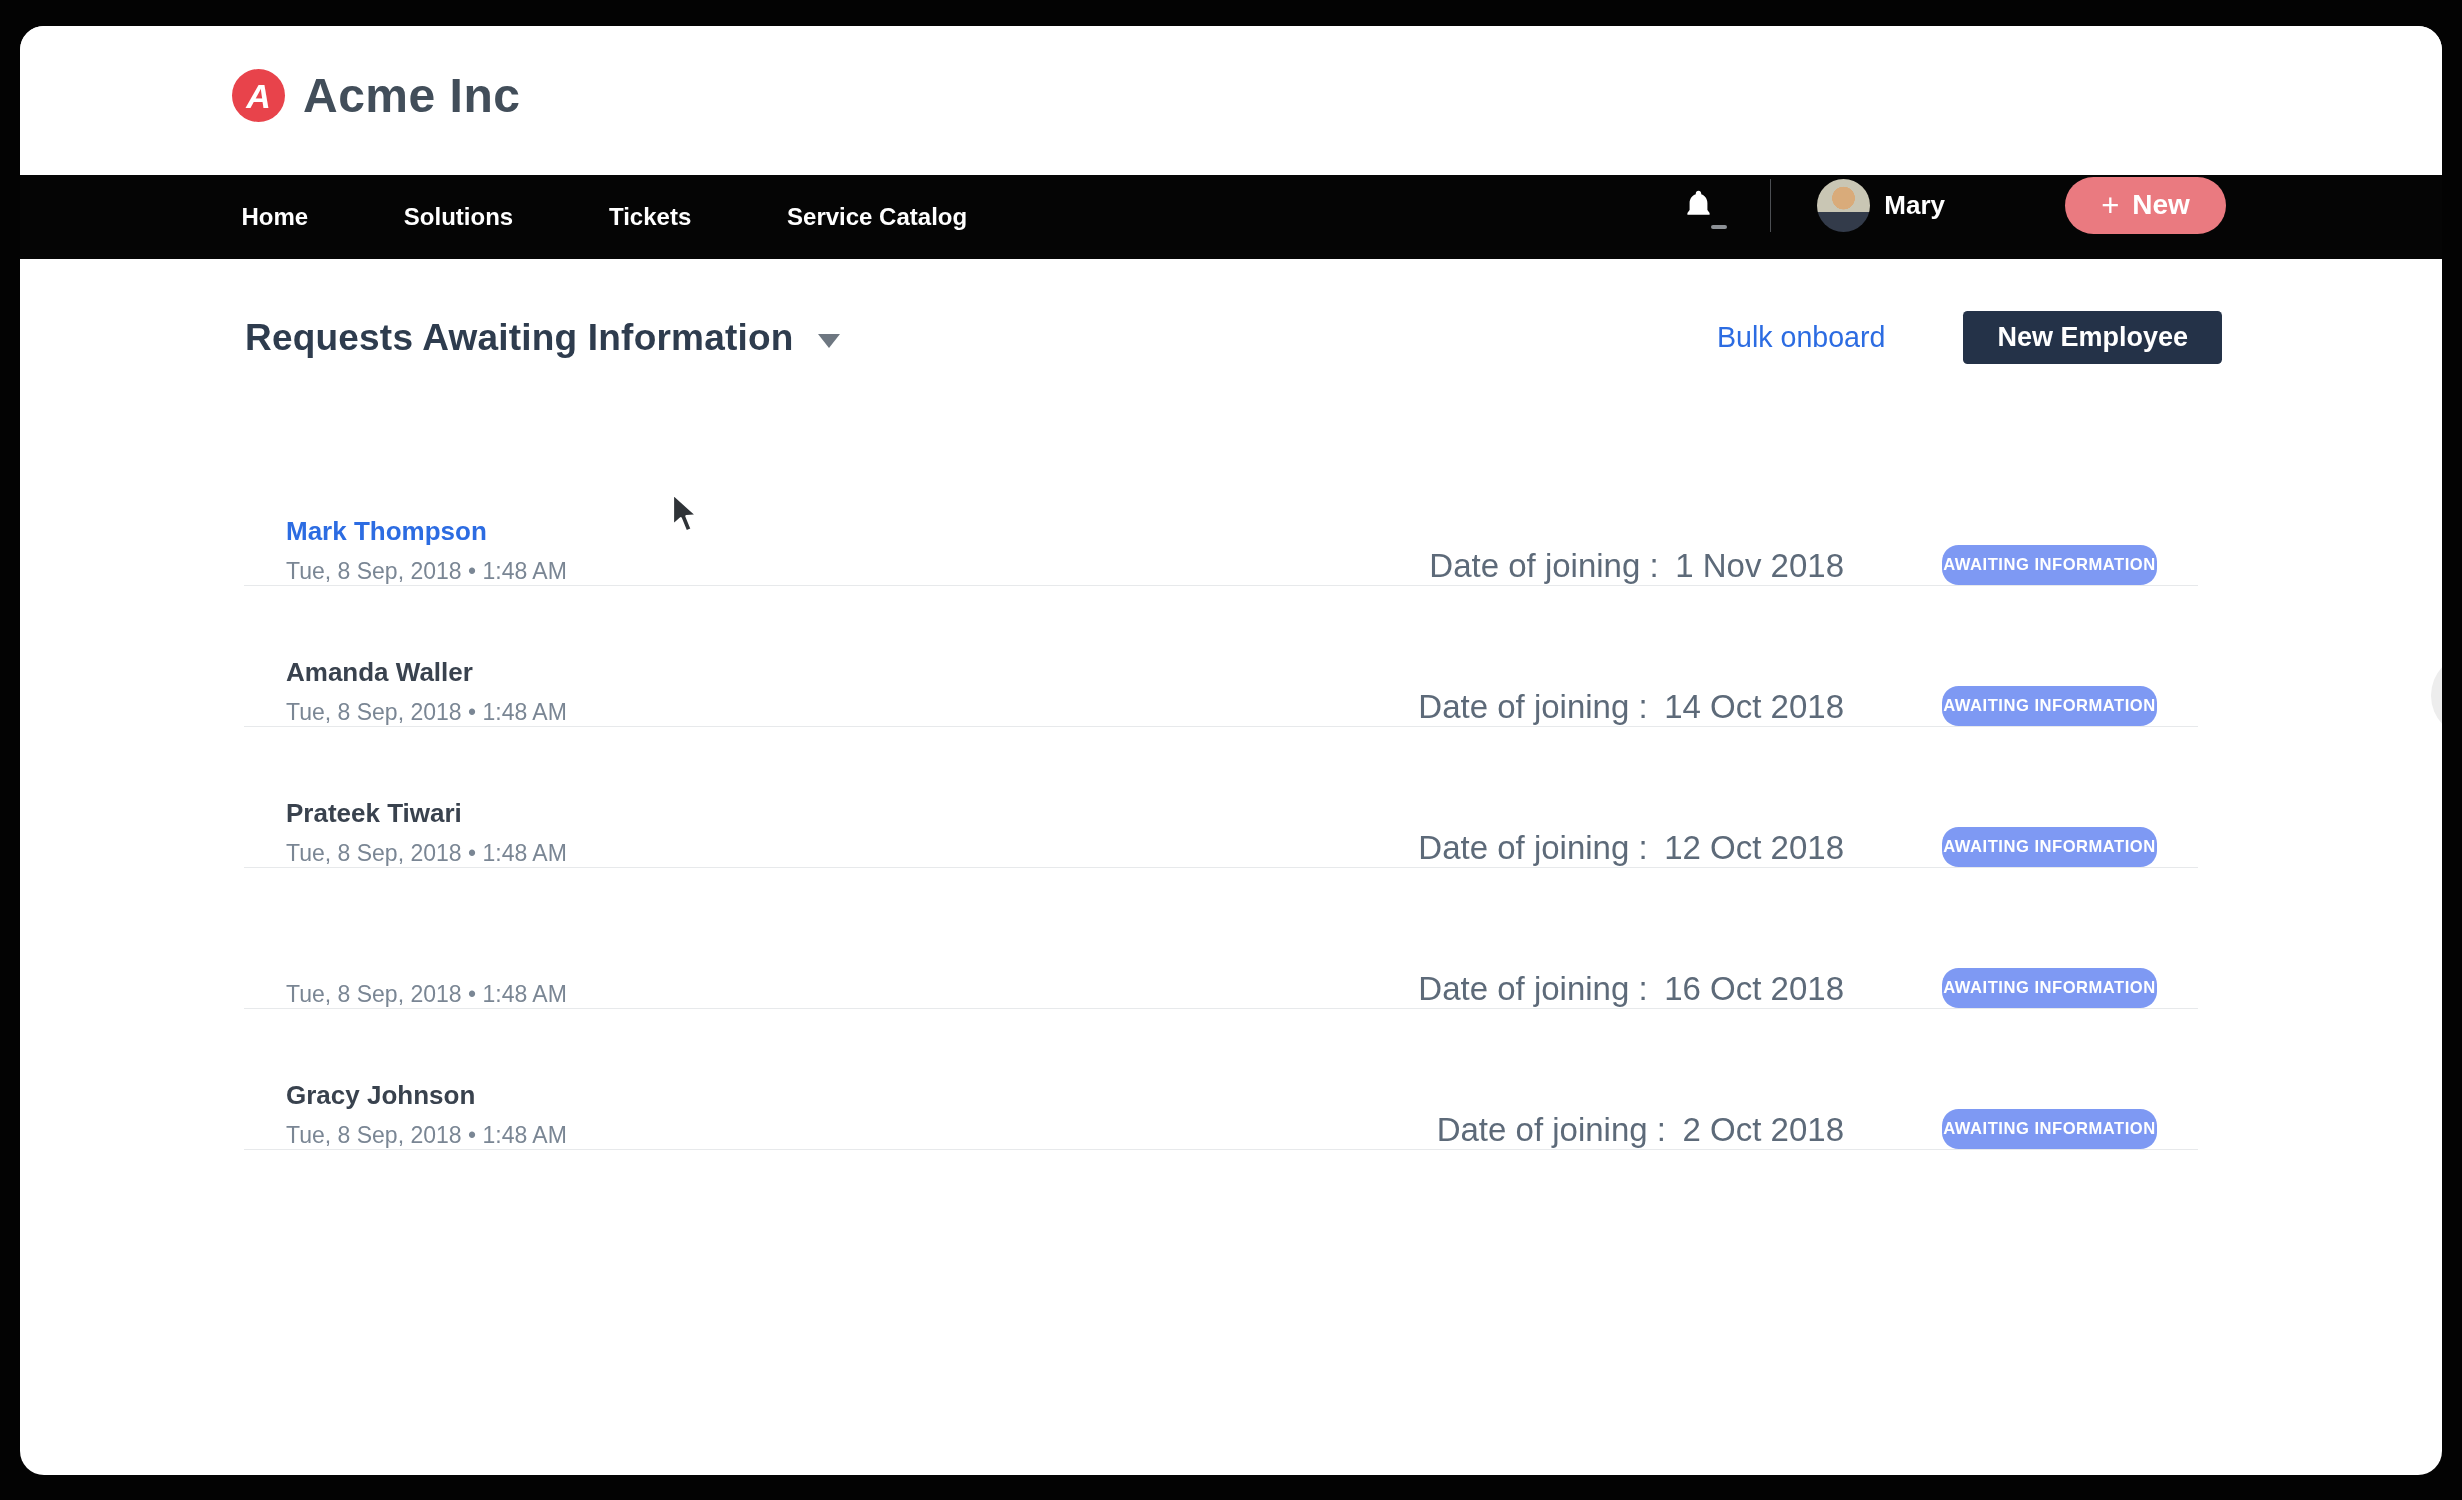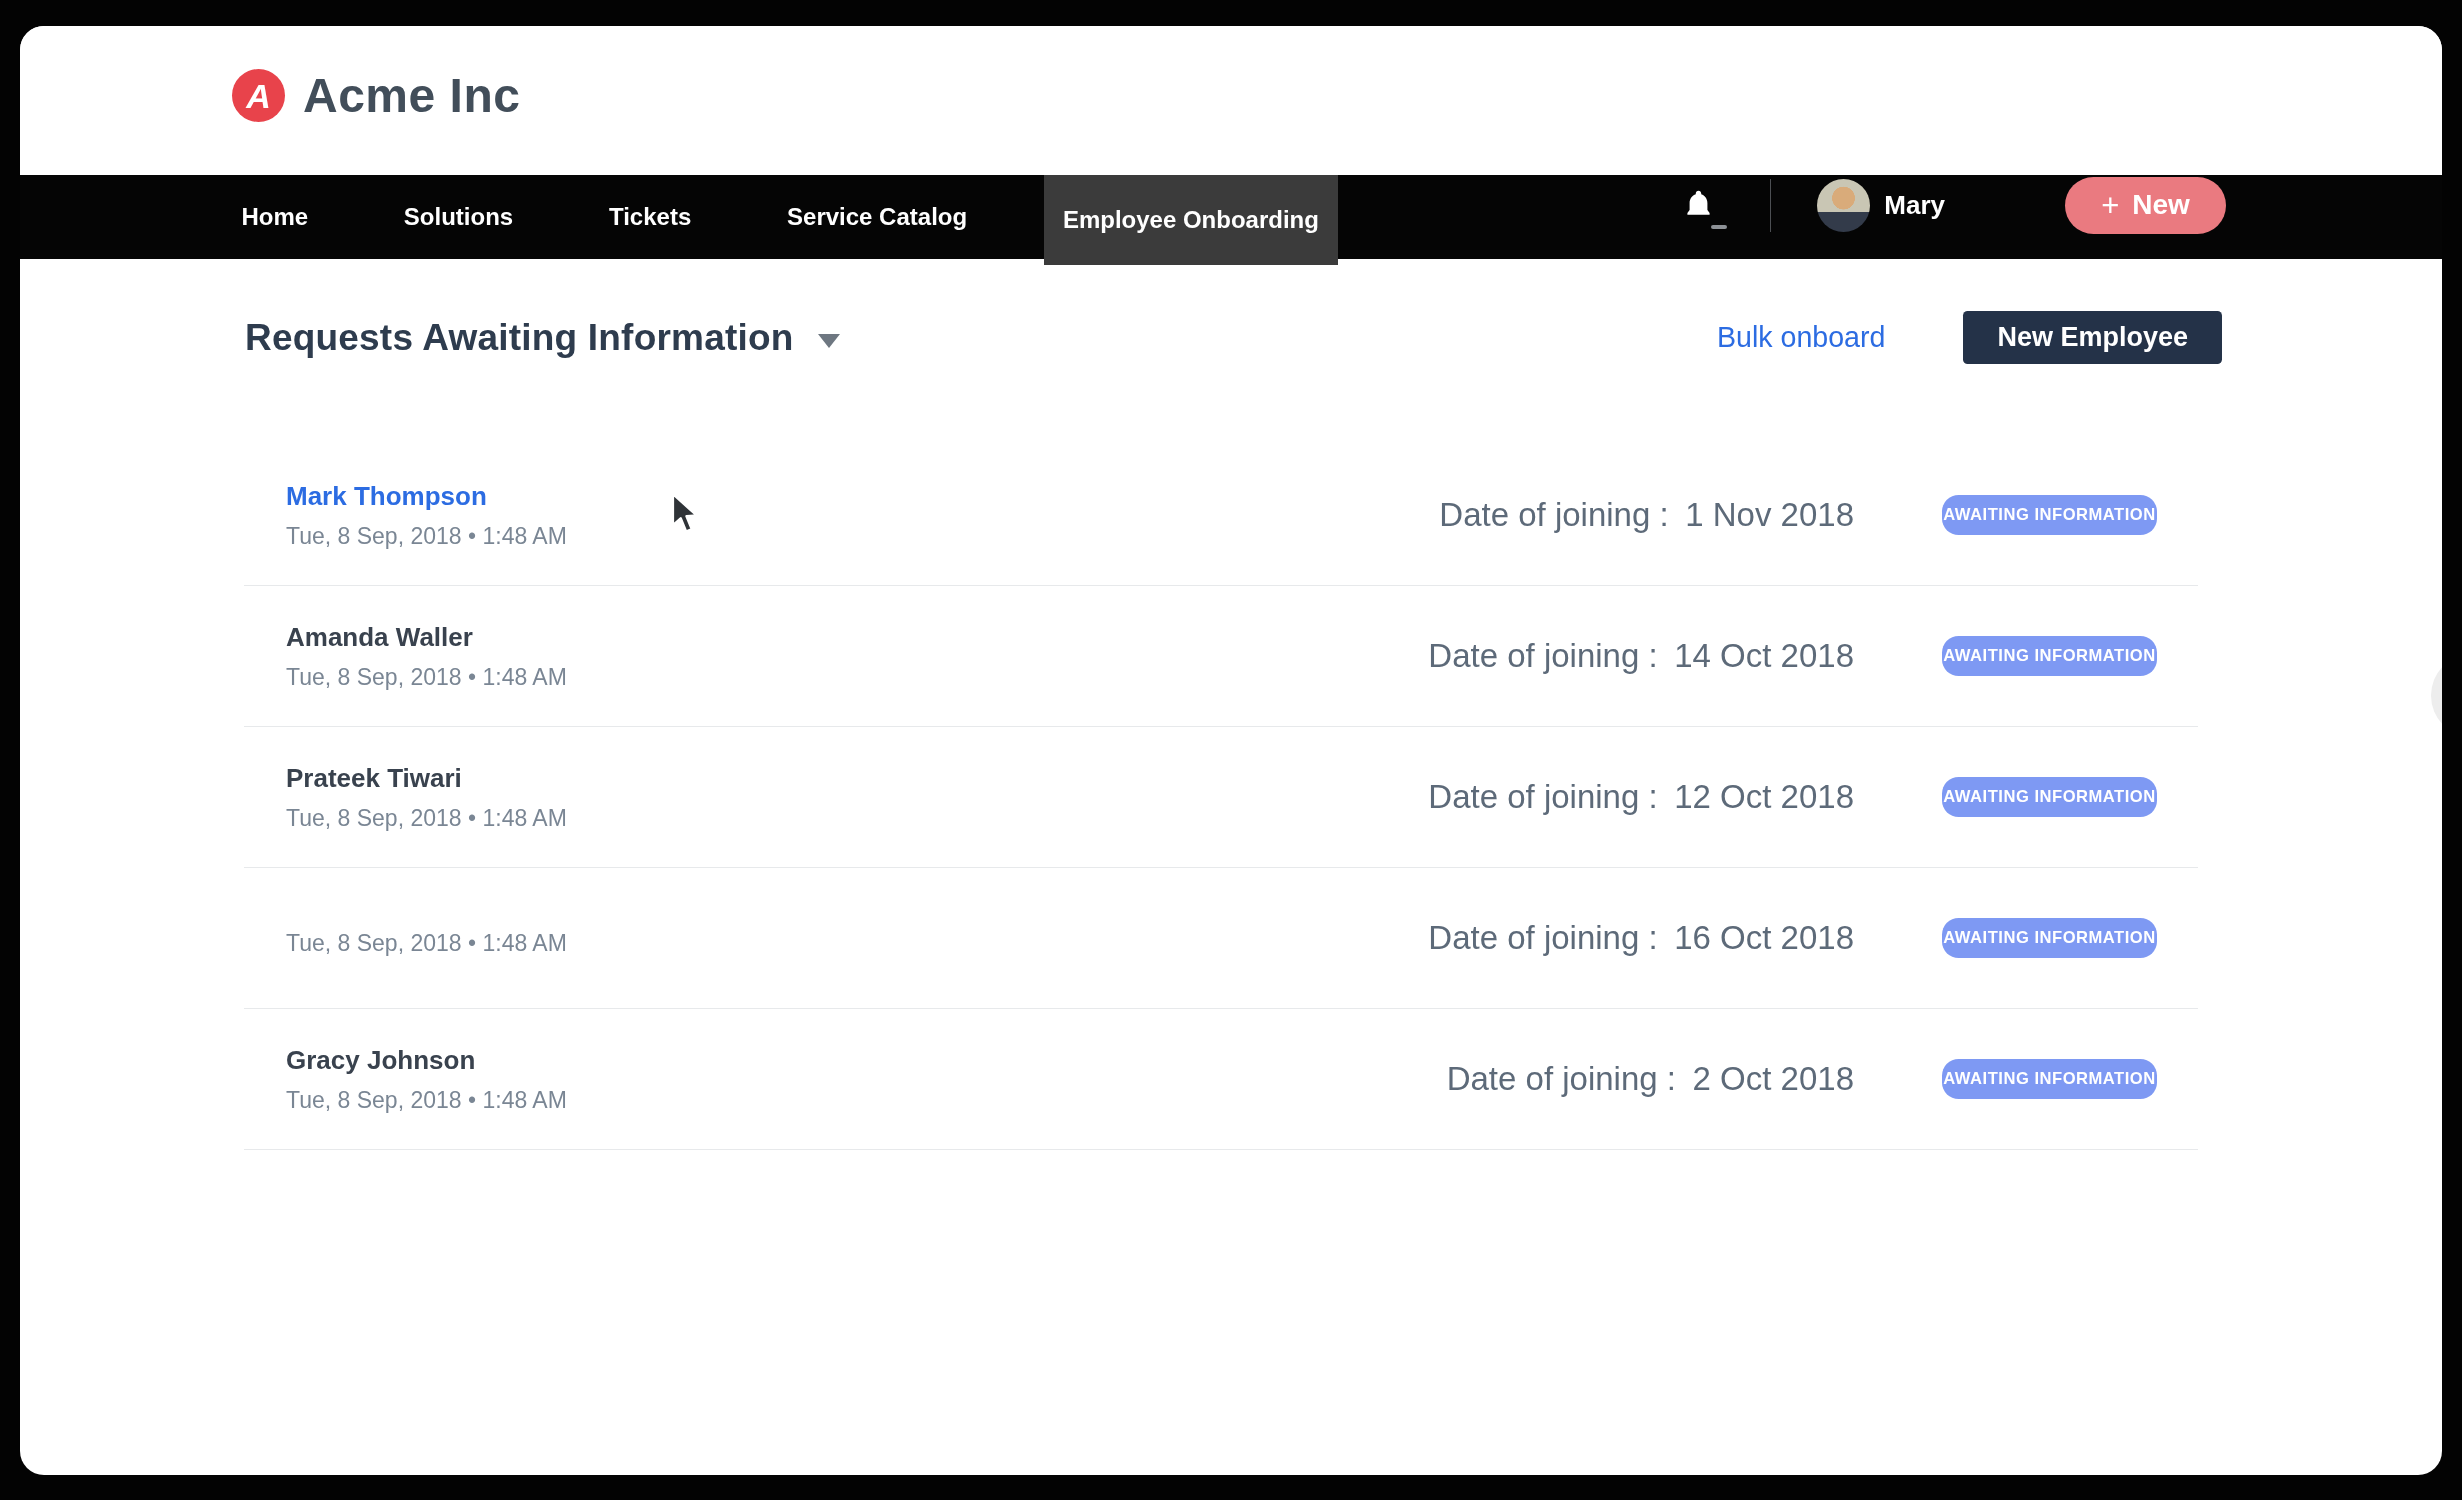--- a/index.html
+++ b/index.html
@@ -63,22 +63,22 @@
   .bulk-link { font-size:28.6px; color:var(--link_blue,#2c6ce2); margin-right:61px; cursor:pointer; text-decoration:none; }
   .new-emp-btn {
     height:53px; padding:0 34px; border:none; border-radius:4.6px;
     background:var(--dark_button_bg,#243248); color:#fff;
     font-size:27px; font-weight:700; font-family:inherit; cursor:pointer;margin-left:17px;
   }
 
   
   .emp-list { margin:81px 244px 0 224px; }
   .row {
-    display:flex; align-items:center; height:141px; box-sizing:border-box;
-    padding:0 41px 0 42px; border-bottom:0.9px solid var(--divider,#e7e9eb); cursor:pointer;
+    display:flex; align-items:flex-end; height:141px; box-sizing:border-box;
+    padding:0 41px 0 42px; border-bottom:0.9px solid var(--divider,#e7e9eb); cursor:pointer;gap:10px;
   }
   .row-left { flex:1; }
   .emp-name { font-size:26px; font-weight:700; color:var(--name_text,#39424e); }
   .emp-name.highlight { color:var(--link_blue,#2c6ce2); }
   .emp-time { margin-top:11px; font-size:23px; color:var(--muted_text,#7a8694); }
   .row-date { font-size:33px; color:var(--date_text,#5d6a79); white-space:nowrap; }
   .row-date .date-val { margin-left:7.4px; }
   .badge {
     margin-left:88px; width:215px; height:40px; border-radius:16.6px;
     background:var(--badge_bg,#7e99f3); color:#fff;
@@ -119,23 +119,20 @@
   </div>
 
   <div class="nav-item">
     <span>Tickets</span>
   </div>
 
   <div class="nav-item">
     <span>Service Catalog</span>
   </div>
 
-  <div class="nav-item active">
-    <span>Employee Onboarding</span>
-  </div>
 </div>
 
       <div class="nav-right">
         <div class="bell-wrap">
           <svg width="31" height="35" viewBox="0 0 24 26">
             <path fill="#ffffff" d="M12 1.5c-1.2 0-2.1.9-2.1 2.1v.7C7 5.3 5.1 7.9 5.1 11.2v5.3L3.4 18.9v1.3h17.2v-1.3l-1.7-2.4v-5.3c0-3.3-1.9-5.9-4.8-6.9v-.7c0-1.2-.9-2.1-2.1-2.1z"></path>
           </svg>
           <span class="bell-dash"></span>
         </div>
         <div class="nav-divider"></div>

